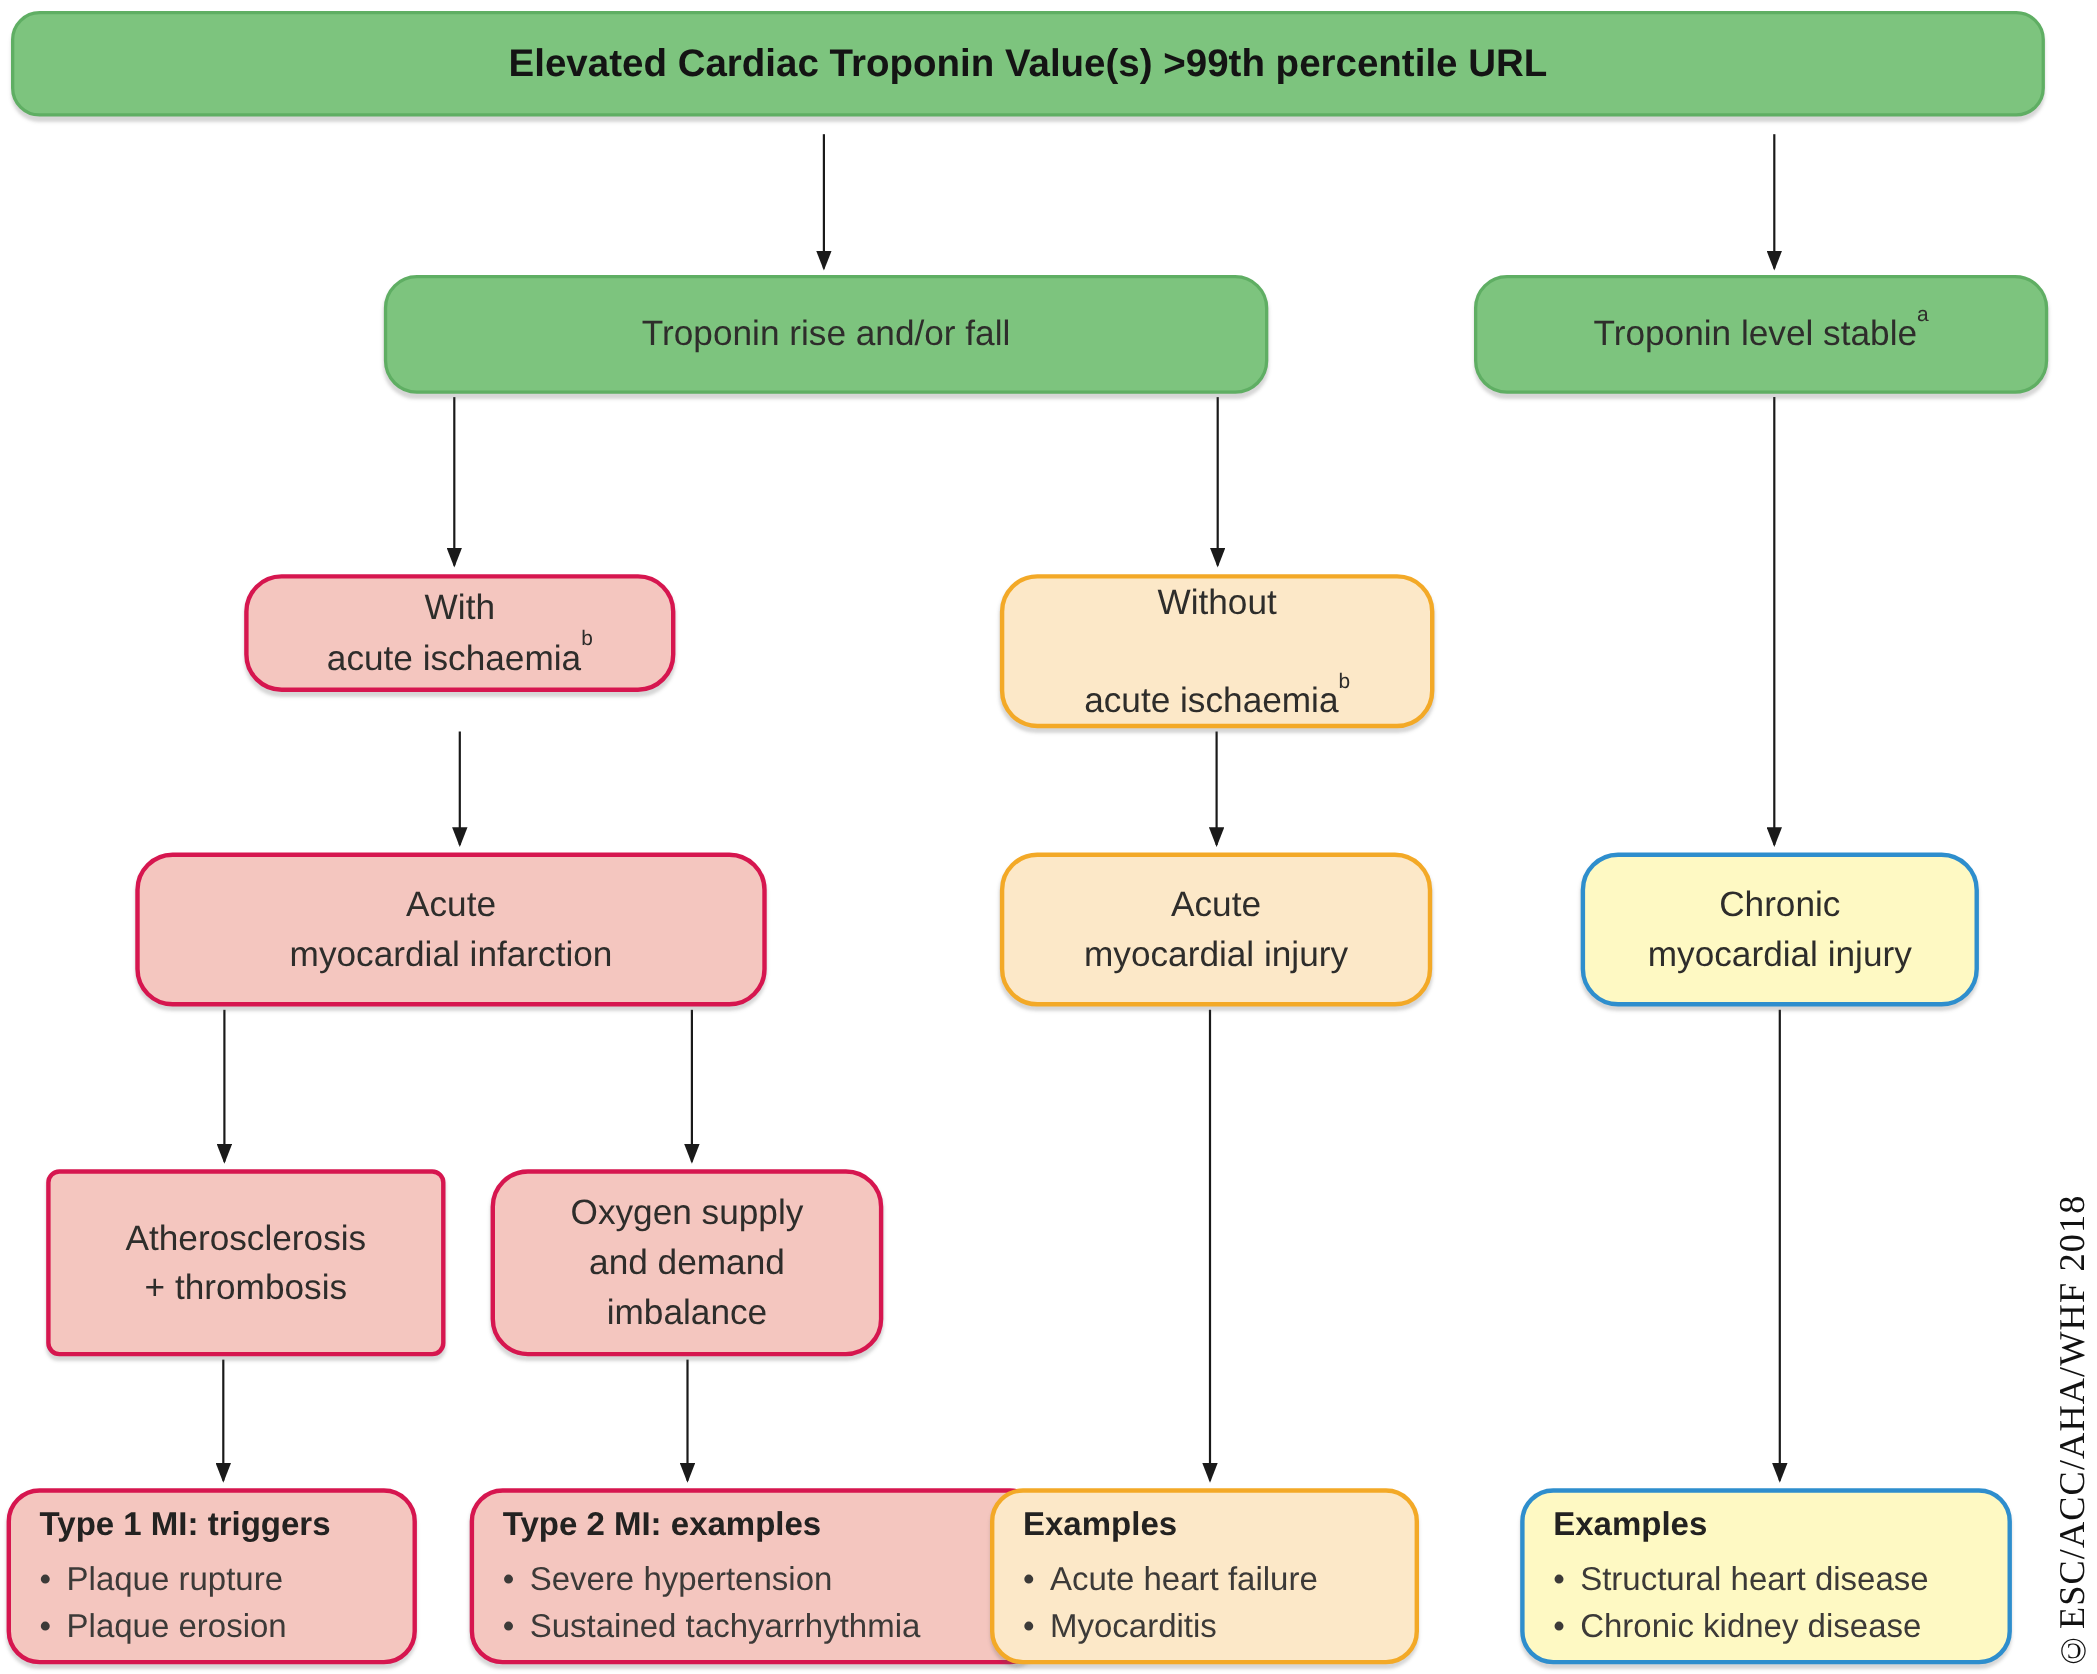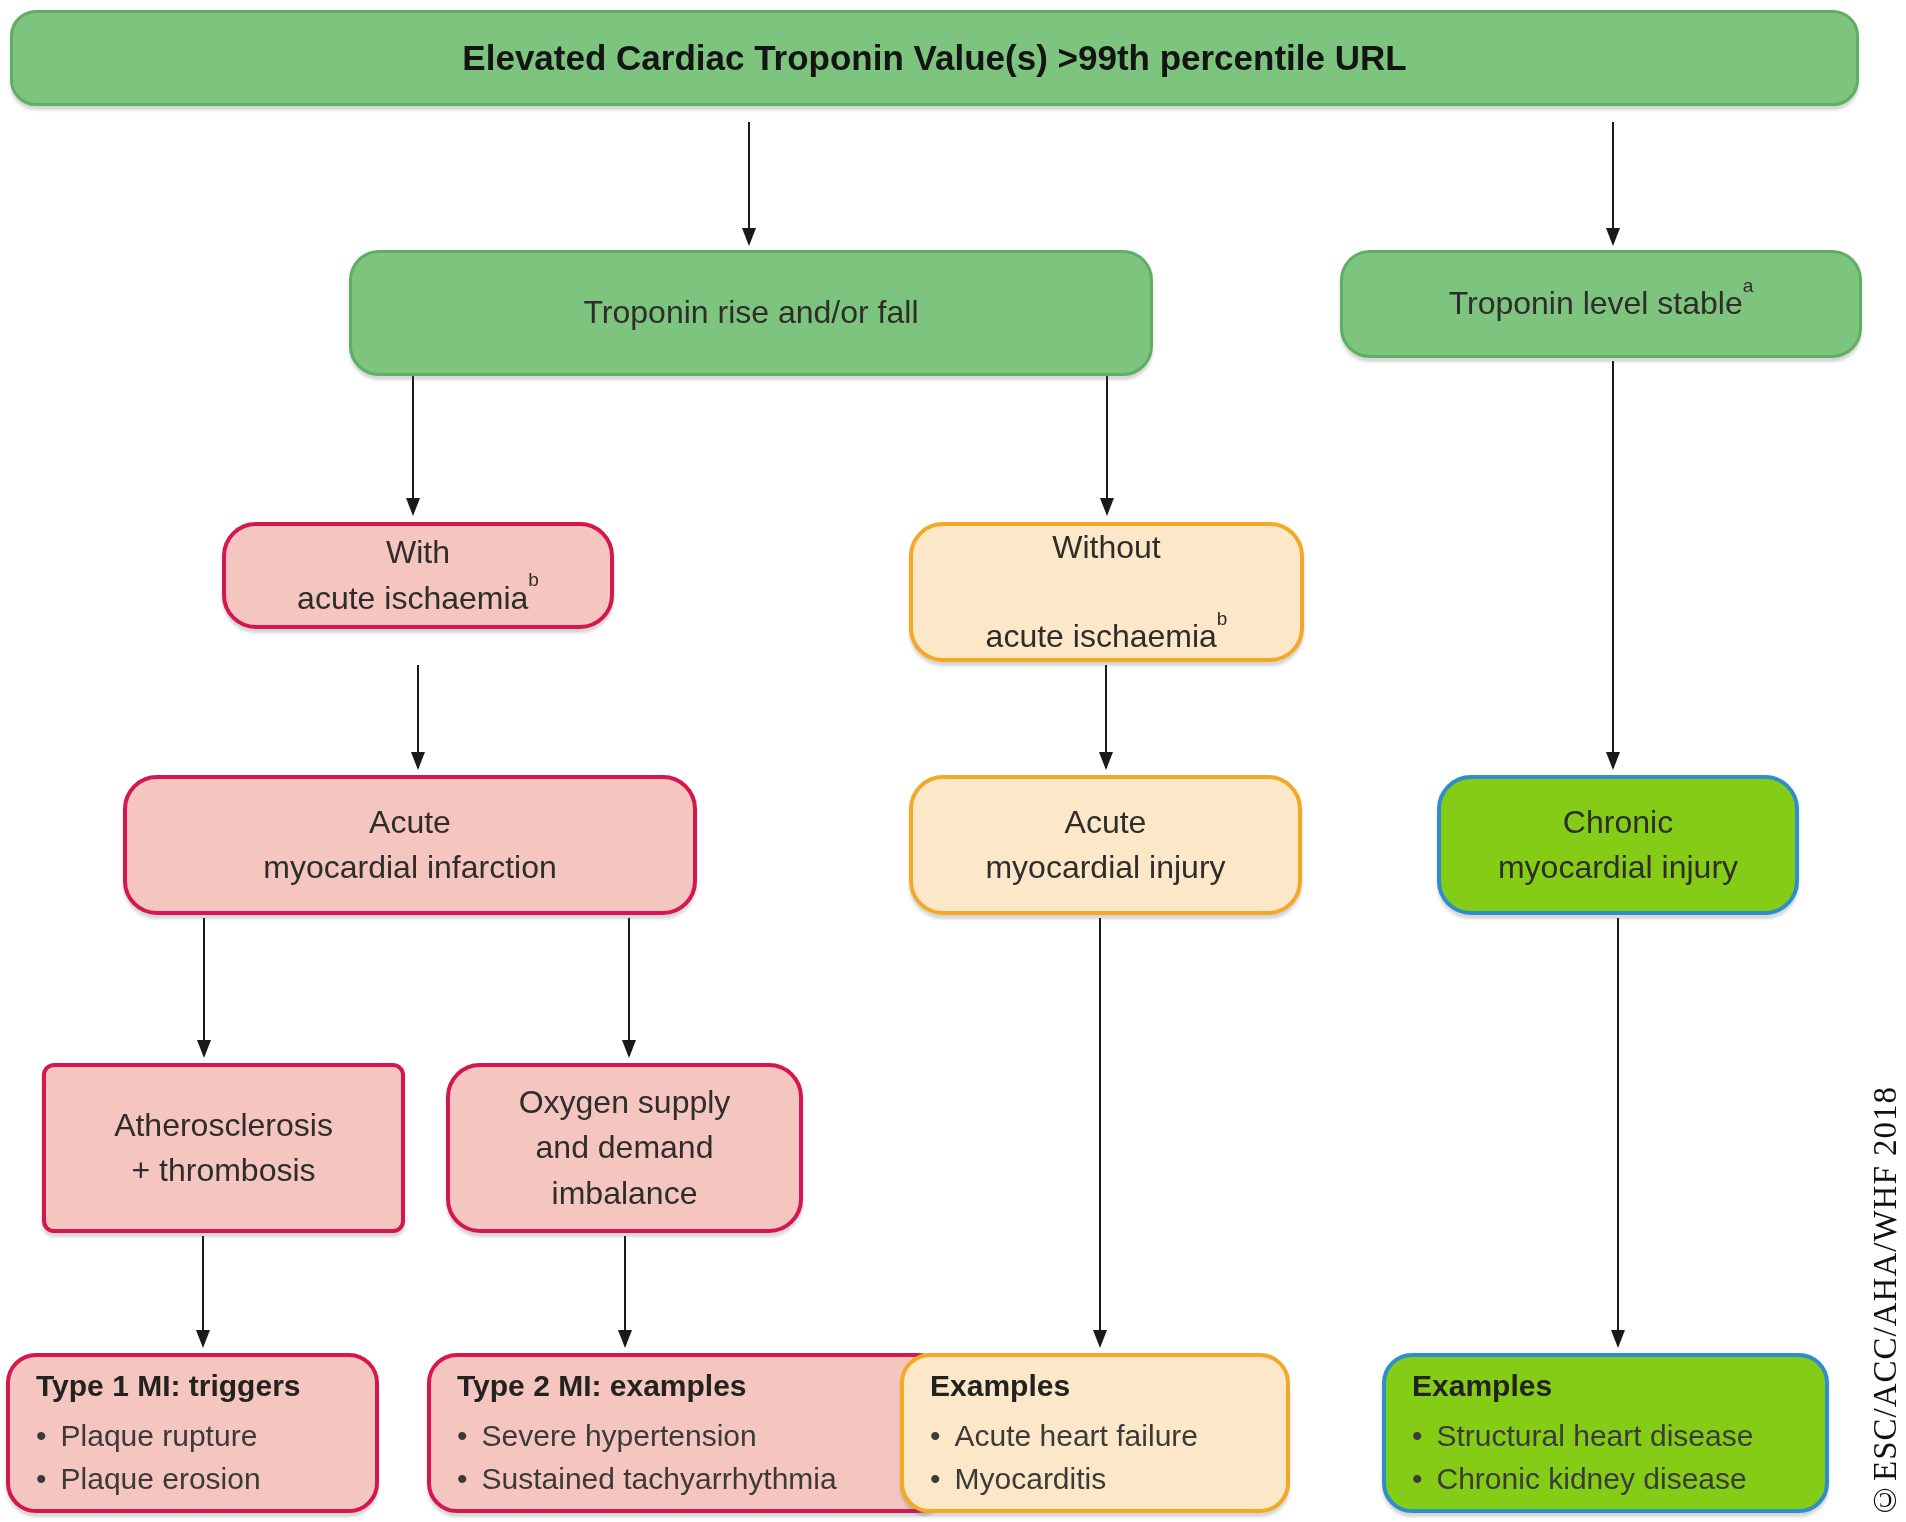--- a/index.html
+++ b/index.html
@@ -16,39 +16,39 @@
     display:flex;flex-direction:column;justify-content:center;align-items:center;
     text-align:center;box-sizing:border-box;
     border-radius:30px;
     color:#2e2d2b;
     font-size:32px;line-height:1.42;
     box-shadow:0 4px 3px rgba(90,90,90,0.25);
   }
   .green{background:#7dc47e;border:3px solid #5fae63;}
   .red{background:#f4c6bf;border:4px solid #d6164f;}
   .yellow{background:#fce8c8;border:4px solid #f3a927;}
-  .blue{background:#84cc16;border:4px solid #2e8ecd;}
+  .blue{background:#fef9c3;border:4px solid #2e8ecd;}
   .title-node{font-weight:bold;font-size:35px;color:#141414;border-radius:26px;}
   .line{display:block;}
   sup.fn{font-size:19px;line-height:0;position:relative;top:-0.55em;}
   .list-node{align-items:flex-start;text-align:left;padding:14px 20px 14px 26px;}
   .list-header{font-weight:bold;font-size:30px;color:#232221;margin-bottom:6px;}
   .bullet-row{display:flex;font-size:30px;color:#3c3a38;line-height:1.45;}
   .bullet-glyph{margin-right:14px;}
   #copyright{
     position:absolute;z-index:2;
     right:2px;bottom:4px;
     writing-mode:vertical-rl;transform:rotate(180deg);
     font-family:"Liberation Serif","DejaVu Serif",serif;
     font-size:33px;color:#111111;letter-spacing:1px;
     white-space:nowrap;
   }
   
   #n-root{left:10px;top:10px;width:1849px;height:96px;}
-  #n-risefall{left:349px;top:250px;width:804px;height:126px;}
+  #n-risefall{left:349px;top:250px;width:804px;height:108px;}
   #n-stable{left:1340px;top:250px;width:522px;height:108px;}
   #n-with{left:222px;top:522px;width:392px;height:107px;border-radius:34px;}
   #n-without{left:909px;top:522px;width:395px;height:140px;border-radius:34px;gap:44px;}
   #n-ami{left:123px;top:775px;width:574px;height:140px;border-radius:34px;}
   #n-acuteinj{left:909px;top:775px;width:393px;height:140px;border-radius:34px;}
   #n-chroninj{left:1437px;top:775px;width:362px;height:140px;border-radius:34px;}
   #n-athero{left:22px;top:1063px;width:363px;height:170px;border-radius:12px;margin-left:20px;}
   #n-oxygen{left:446px;top:1063px;width:357px;height:170px;border-radius:34px;}
   #n-type1{left:6px;top:1353px;width:373px;height:160px;border-radius:30px;}
   #n-type2{left:427px;top:1353px;width:521px;height:160px;border-radius:30px;}

